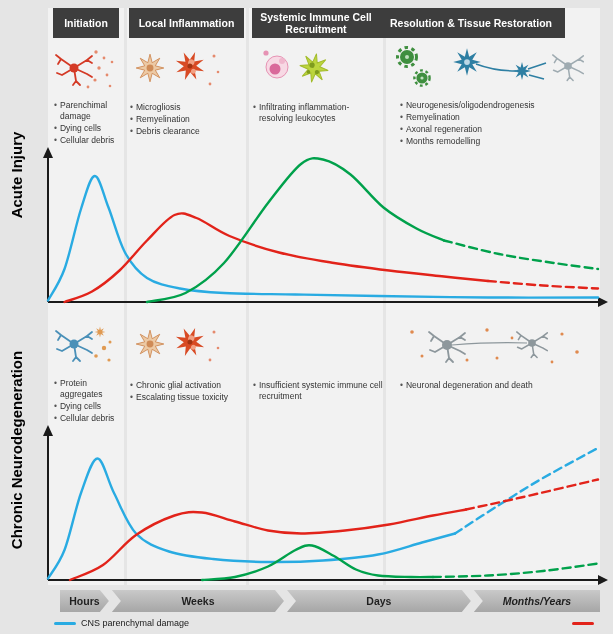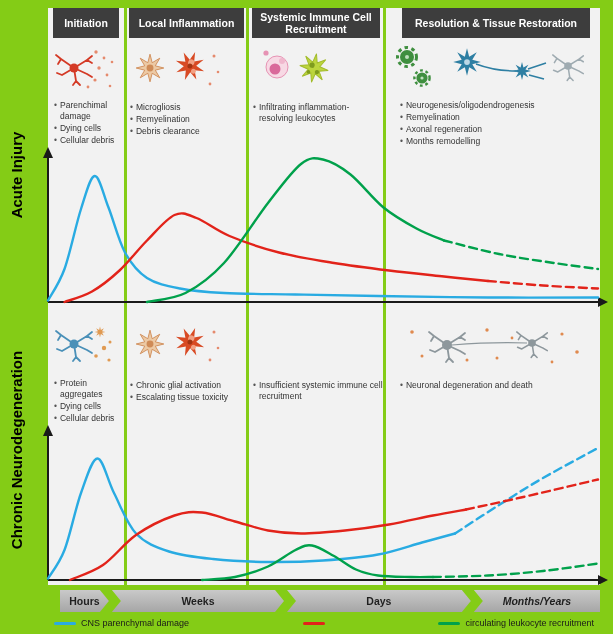--- a/index.html
+++ b/index.html
@@ -1,31 +1,31 @@
 <!DOCTYPE html>
 <html><head>
 <meta charset="utf-8">
 <style>
   * { margin:0; padding:0; box-sizing:border-box; }
   html,body { background:#fff; font-family:"Liberation Sans", sans-serif; }
-  .figure { position:relative; width:613px; height:634px; background:#84cc16; overflow:hidden; }
+  .figure { position:relative; width:613px; height:634px; background:#e5e5e5; overflow:hidden; }
 
   .band { position:absolute; top:8px; bottom:49px; background:#f2f2f2; z-index:0; }
   .band1 { left:48px;  width:76px; }
   .band2 { left:127px; width:119px; }
   .band3 { left:249px; width:134px; }
   .band4 { left:386px; width:214px; }
 
   .phase-header { position:absolute; top:8px; height:30px; background:#3d3d3d; color:#fff;
     font-size:10.5px; font-weight:bold; line-height:1.15; display:flex; align-items:center;
     justify-content:center; text-align:center; padding:2px 4px; z-index:3; }
   .ph1 { left:53px;  width:66px; }
   .ph2 { left:129px; width:115px; }
   .ph3 { left:252px; width:128px; }
-  .ph4 { left:402px; width:188px; }
+  .ph4 { left:377px; width:188px; }
 
   .vlabel { position:absolute; font-size:15px; font-weight:bold; color:#000; white-space:nowrap;
     transform:translate(-50%,-50%) rotate(-90deg); z-index:3; }
   .vl-acute   { left:16px; top:175px; }
   .vl-chronic { left:16px; top:450px; }
 
   .icons { position:absolute; z-index:2; }
   .bullets { position:absolute; z-index:2; font-size:8.5px; color:#333; line-height:1.3; }
   .bullet-item { display:flex; gap:3px; margin-bottom:1px; }
   .bullet-item .dot { color:#555; flex:none; }
@@ -342,19 +342,15 @@
   </div>
 
   <div class="legend">
     <div class="legend-item">
       <span class="swatch" style="background: rgb(41, 171, 226);"></span>
       <span>CNS parenchymal damage</span>
     </div>
     <div class="legend-item">
       <span class="swatch" style="background: rgb(226, 35, 26);"></span>
     </div>
-    <div class="legend-item">
-      <span class="swatch" style="background: rgb(0, 161, 75);"></span>
-      <span>circulating leukocyte recruitment</span>
-    </div>
   </div>
 
 </div>
 
 </body></html>

